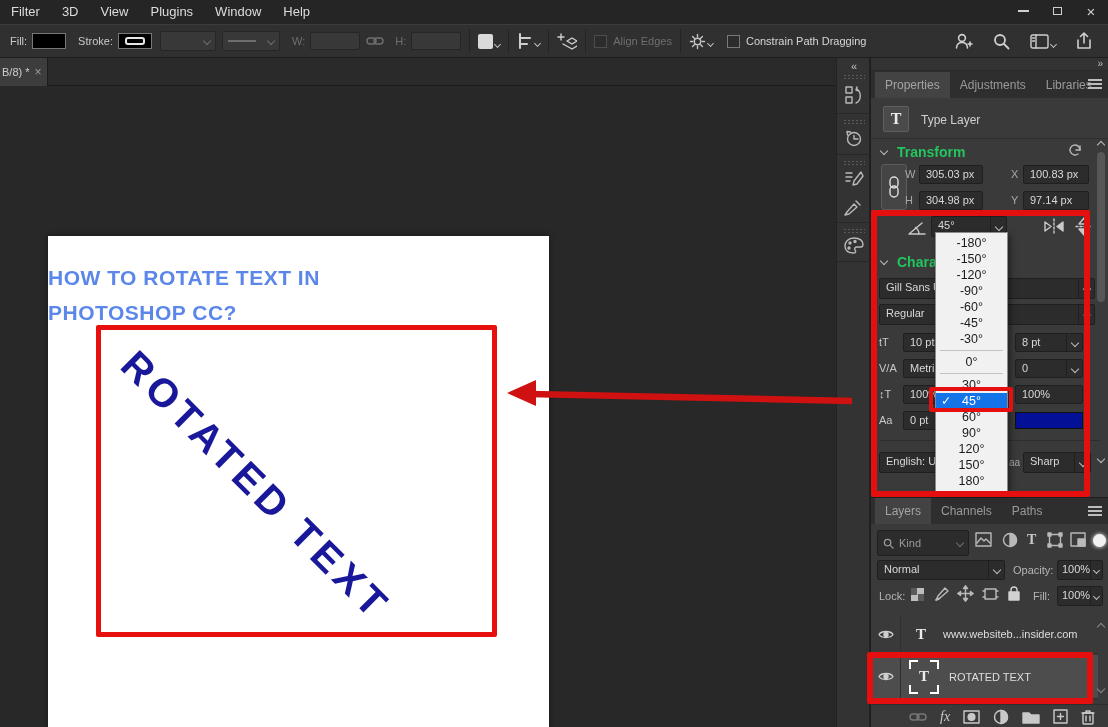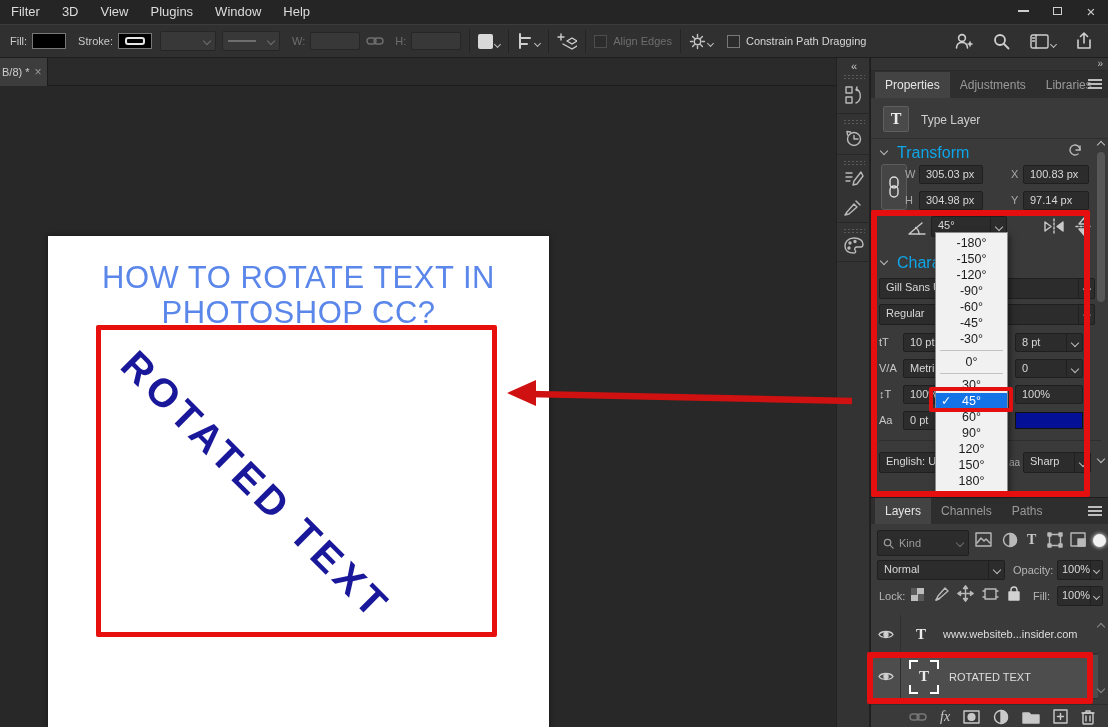--- a/index.html
+++ b/index.html
@@ -32,40 +32,40 @@
   .cbx.dim{border-color:#4d4d4d}
   .sqbtn{width:15px;height:15px;background:#d9d9d9;border-radius:2px}
   .tinychv{width:5px;height:5px;border-right:1.4px solid #bdbdbd;border-bottom:1.4px solid #bdbdbd;transform:rotate(45deg);display:inline-block;margin-left:2px;margin-top:8px}
   
   #tabbar{position:absolute;left:0;top:58px;width:836px;height:28px;background:#2a2a2a;border-bottom:1px solid #1c1c1c}
   #doctab{position:absolute;left:0;top:0;height:28px;width:48px;background:#3d3d3d;border-right:1px solid #1c1c1c;display:flex;align-items:center;padding-left:2px;font-size:11px;color:#cfcfcf;gap:5px}
   #doctab .x{color:#9a9a9a;font-size:12px}
   
   #pasteboard{position:absolute;left:0;top:86px;width:836px;height:641px;background:#282828}
   #canvas{position:absolute;left:48px;top:150px;width:501px;height:499px;background:#ffffff;box-shadow:0 0 6px rgba(0,0,0,.45)}
-  #cv-title{position:absolute;left:0;top:24px;width:100%;text-align:center;font-size:31px;font-weight:normal;letter-spacing:.5px;line-height:35px}
+  #cv-title{position:absolute;left:0;top:24px;width:100%;text-align:left;font-size:21px;font-weight:bold;letter-spacing:.5px;line-height:35px}
   #cv-redrect{position:absolute;left:48px;top:89px;width:401px;height:312px;border:5px solid #e8100c;border-radius:2px}
   #cv-rotated{position:absolute;left:96px;top:106px;font-size:40px;font-weight:bold;letter-spacing:5px;transform:rotate(45deg);transform-origin:left top;white-space:nowrap}
   #cv-footer{position:absolute;left:0;top:443px;width:100%;text-align:center;font-size:17px;letter-spacing:.5px}
   
   #dock{position:absolute;left:836px;top:58px;width:34px;height:669px;background:#333333;border-left:1px solid #222;border-right:1px solid #222;color:#bdbdbd}
   #dock .grip{position:absolute;left:6px;width:22px;height:5px;background-image:radial-gradient(#5b5b5b 1px,transparent 1.1px);background-size:4px 3px}
   #dock .dicon{position:absolute;left:7px}
   #dock .dd{position:absolute;left:0;width:34px;height:1px;background:#272727}
   #dock .coll{position:absolute;left:0;top:2px;width:34px;text-align:center;font-size:11px;color:#c5c5c5}
   
   .panel-tabsrow{position:absolute;left:0;width:238px;background:#2e2e2e;display:flex;align-items:flex-end}
   .ptab{height:26px;line-height:26px;padding:0 10px;font-size:12px;color:#9a9a9a}
-  .ptab.active{background:#434343;color:#e5e5e5}
+  .ptab.active{background:#434343;color:#a3a3a3}
   .hamb{position:absolute;right:7px;width:14px;height:10px;border-top:2px solid #bdbdbd;border-bottom:2px solid #bdbdbd}
   .hamb:after{content:"";display:block;height:2px;background:#bdbdbd;margin-top:2px}
   .fld{position:absolute;height:19px;background:#2c2c2c;border:1px solid #1f1f1f;border-radius:2px;color:#d8d8d8;font-size:11px;line-height:17px;padding-left:6px;white-space:nowrap;overflow:hidden}
   .fld .chcell{position:absolute;right:0;top:0;bottom:0;width:16px;border-left:1px solid #1f1f1f;display:flex;align-items:center;justify-content:center}
   .plbl{position:absolute;font-size:11px;color:#a8a8a8}
-  .shead{font-size:16px;font-weight:normal;color:#0ea5e9}
+  .shead{font-size:14px;font-weight:bold;color:#22c55e}
   
   #props{position:absolute;left:870px;top:58px;width:238px;height:440px;background:#3a3a3a;border-left:1px solid #1e1e1e}
   #props .minibar{position:absolute;left:0;top:0;width:238px;height:13px;background:#333;border-bottom:1px solid #2a2a2a;color:#bdbdbd;font-size:10px;text-align:right;padding-right:6px;line-height:12px}
   #typeT{position:absolute;left:12px;top:48px;width:26px;height:26px;background:#4a4a4a;border:1px solid #5f5f5f;border-radius:2px;color:#ececec;font-family:"Liberation Serif",serif;font-weight:bold;font-size:16px;display:flex;align-items:center;justify-content:center}
   .divline{position:absolute;left:0;width:238px;height:1px;background:#2e2e2e}
   #linkicon{position:absolute;left:10px;top:106px;width:26px;height:46px;background:#454545;border:1px solid #5c5c5c;border-radius:3px;display:flex;align-items:center;justify-content:center}
   .sbar{position:absolute;background:#575757;border-radius:4px}
   
   .redbox{position:absolute;border:6px solid #e60f0f;border-radius:2px;pointer-events:none;z-index:50}
   

